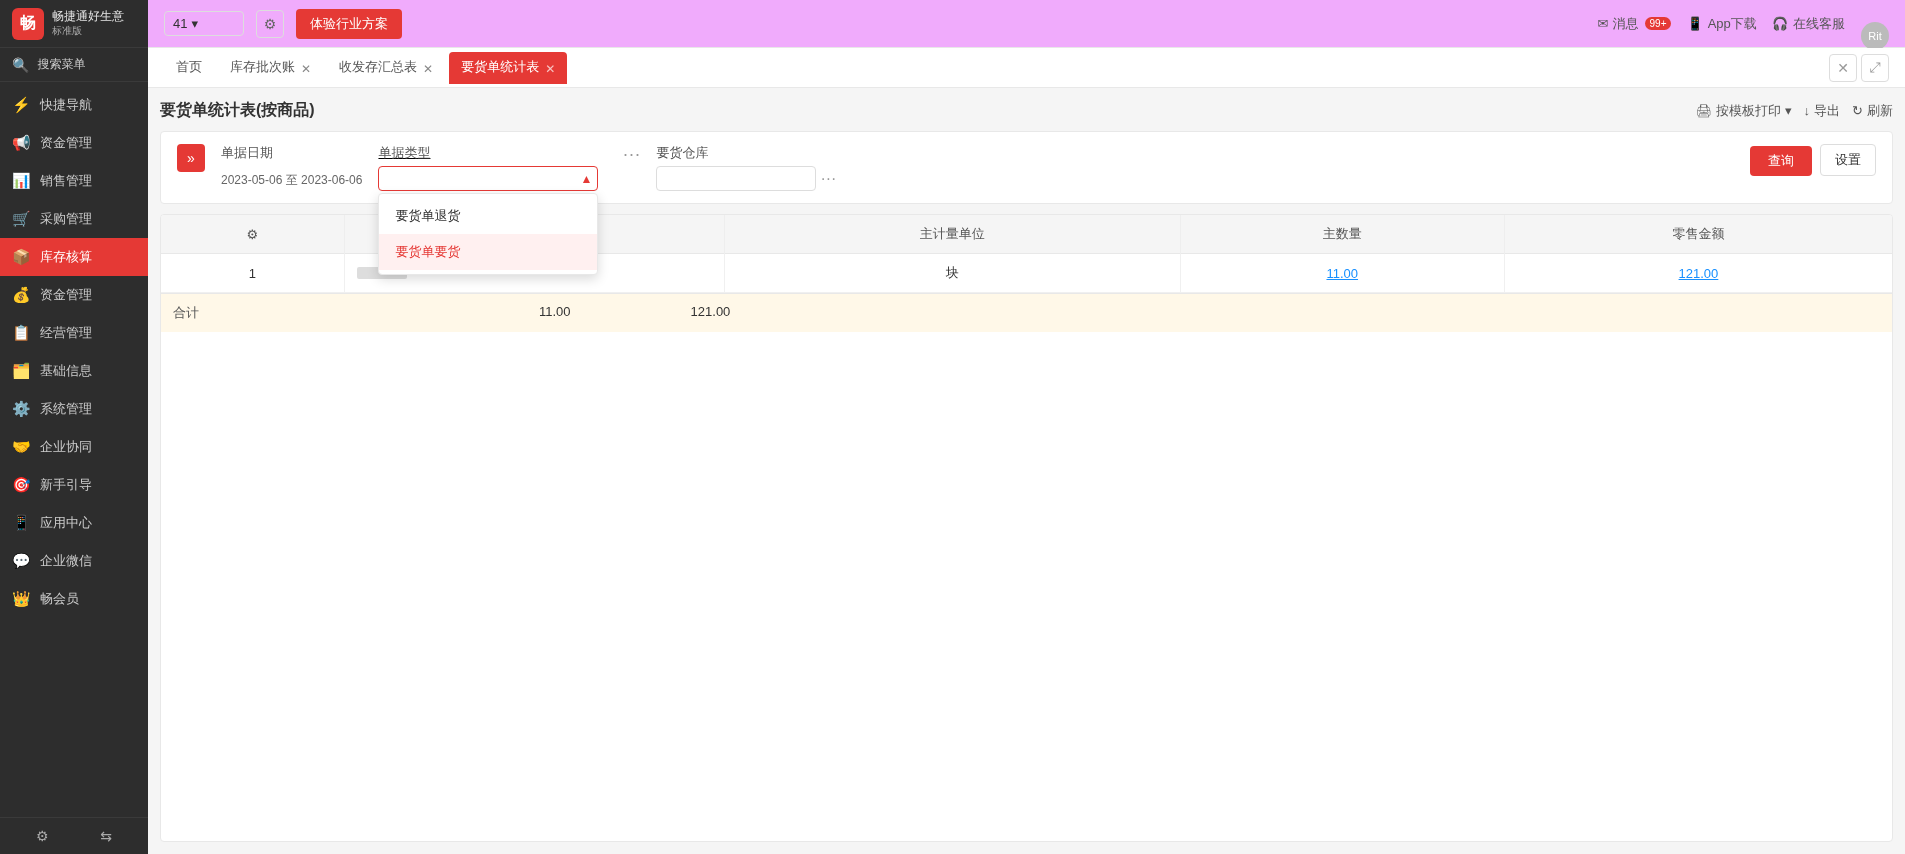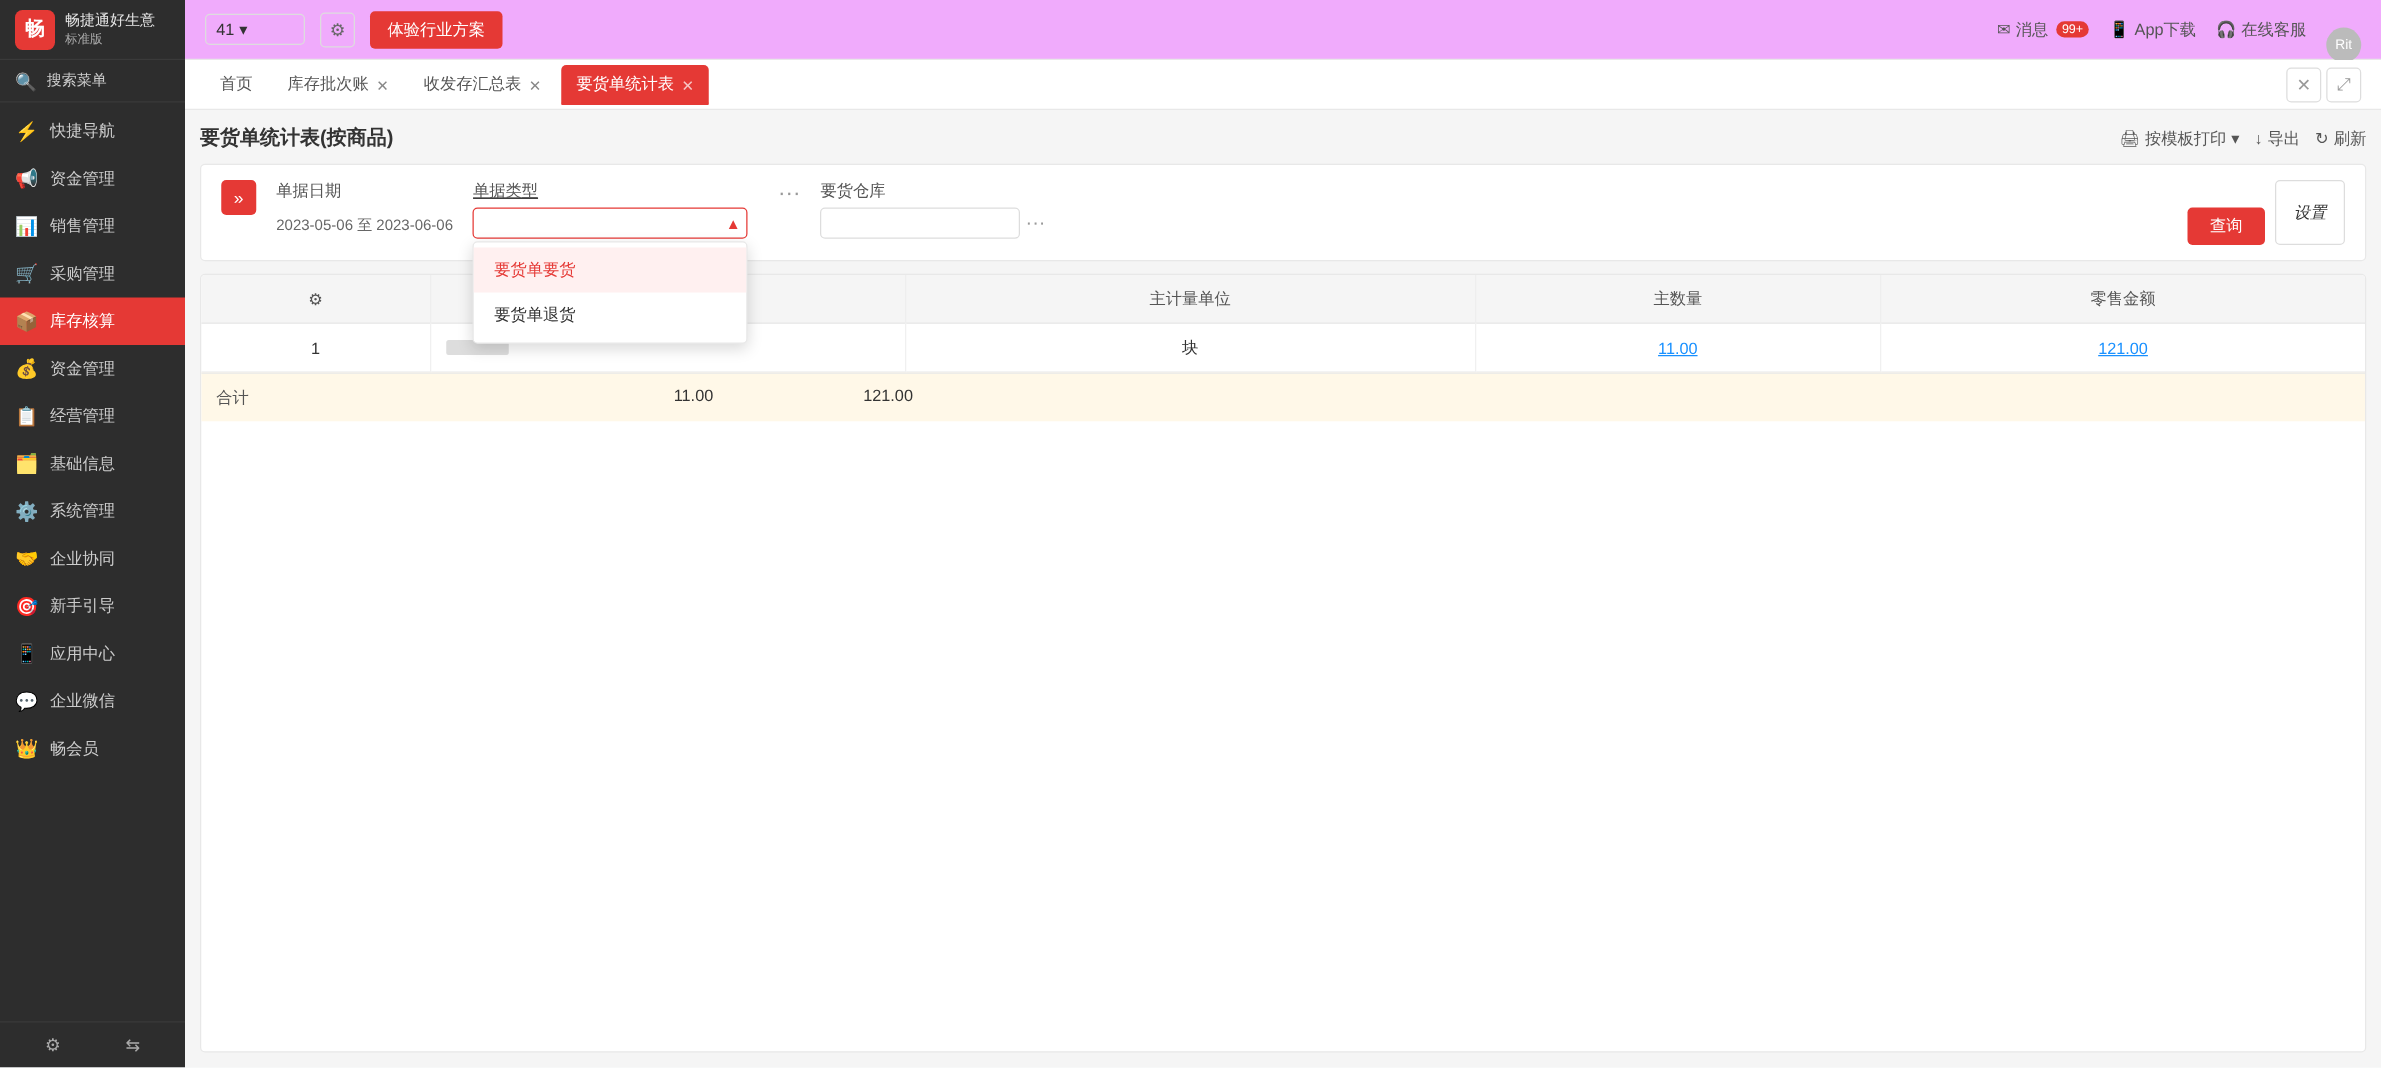--- a/index.html
+++ b/index.html
@@ -353,24 +353,23 @@
       border-radius: 4px;
       padding: 6px 18px;
       cursor: pointer;
       font-size: 13px;
     }
     .btn-settings {
       background: #fff;
       color: #333;
       border: 1px solid #ddd;
       border-radius: 4px;
-      padding: 16px 14px;
-      cursor: pointer;
-      font-size: 13px;
-      font-style: italic;
+      padding: 6px 14px;
+      cursor: pointer;
+      font-size: 13px;
     }
     .dropdown {
       position: absolute;
       top: calc(100% + 2px);
       left: 0;
       background: #fff;
       border: 1px solid #e8e8e8;
       border-radius: 4px;
       box-shadow: 0 4px 12px rgba(0,0,0,0.15);
       z-index: 200;
@@ -599,22 +598,22 @@
       </div>
 
       <div class="filter-type-group" style="position:relative;text-decoration:underline;">
         <div class="filter-type-label">单据类型</div>
         <div class="filter-type-input">
           <input type="text" style="border-color: rgb(229, 57, 53);">
           <span class="filter-type-chevron">▲</span>
         </div>
 
         <div class="dropdown">
+          <div class="dropdown-item">要货单退货</div>
           <div class="dropdown-item selected">要货单要货</div>
-          <div class="dropdown-item">要货单退货</div>
         </div>
       </div>
 
       <span class="filter-dots-btn">···</span>
 
       <div class="filter-warehouse-group">
         <div class="filter-warehouse-label">要货仓库</div>
         <div class="filter-warehouse-input">
           <input type="text" style="">
           <span style="color:#999; cursor:pointer; font-size:16px;">···</span>

